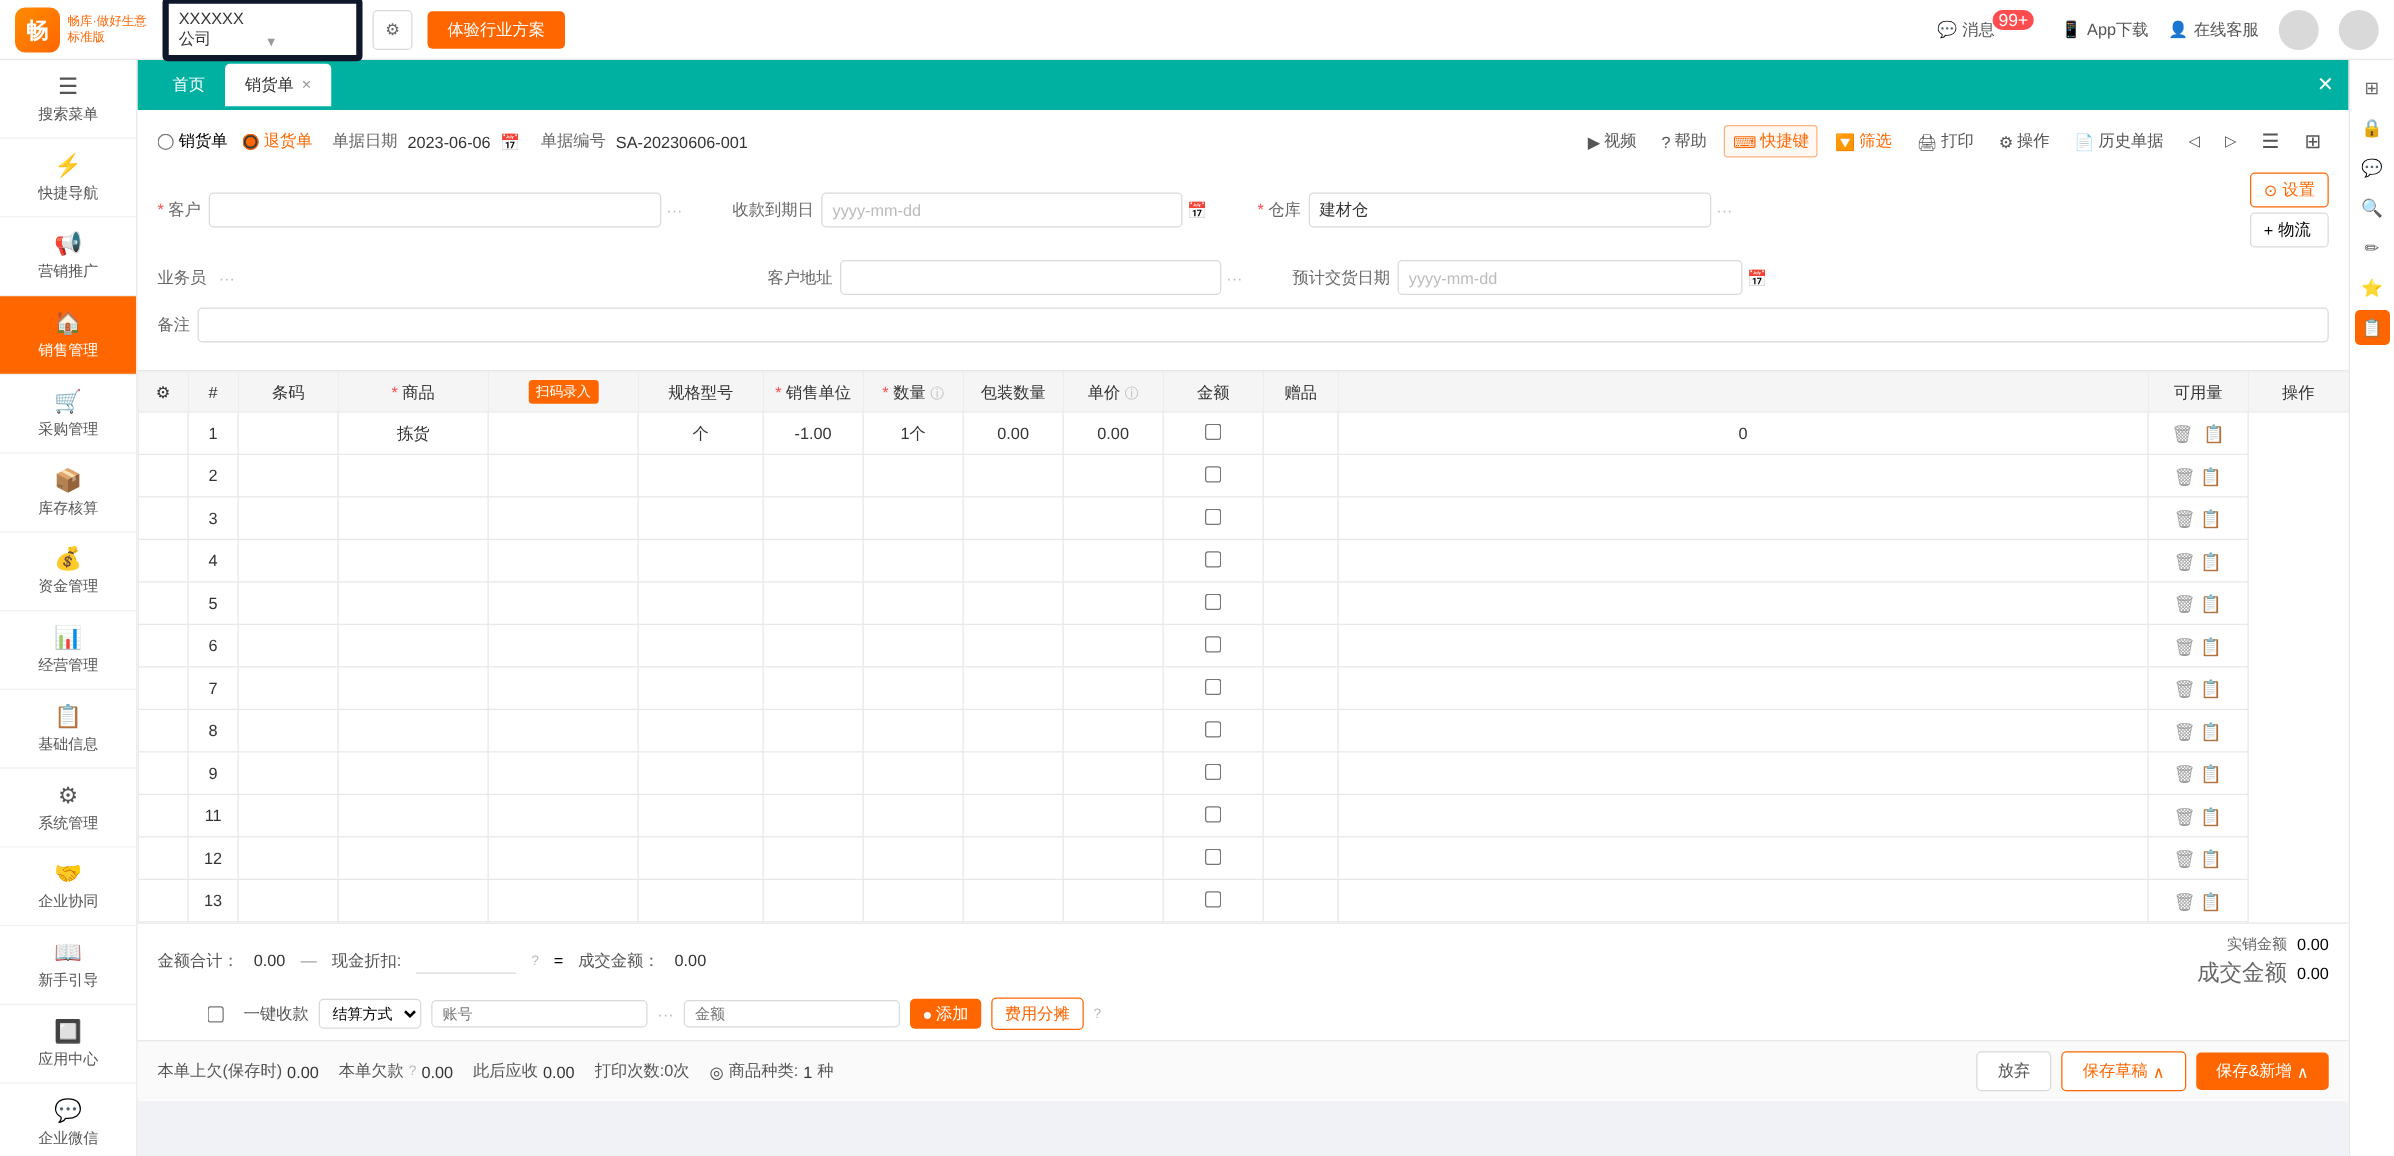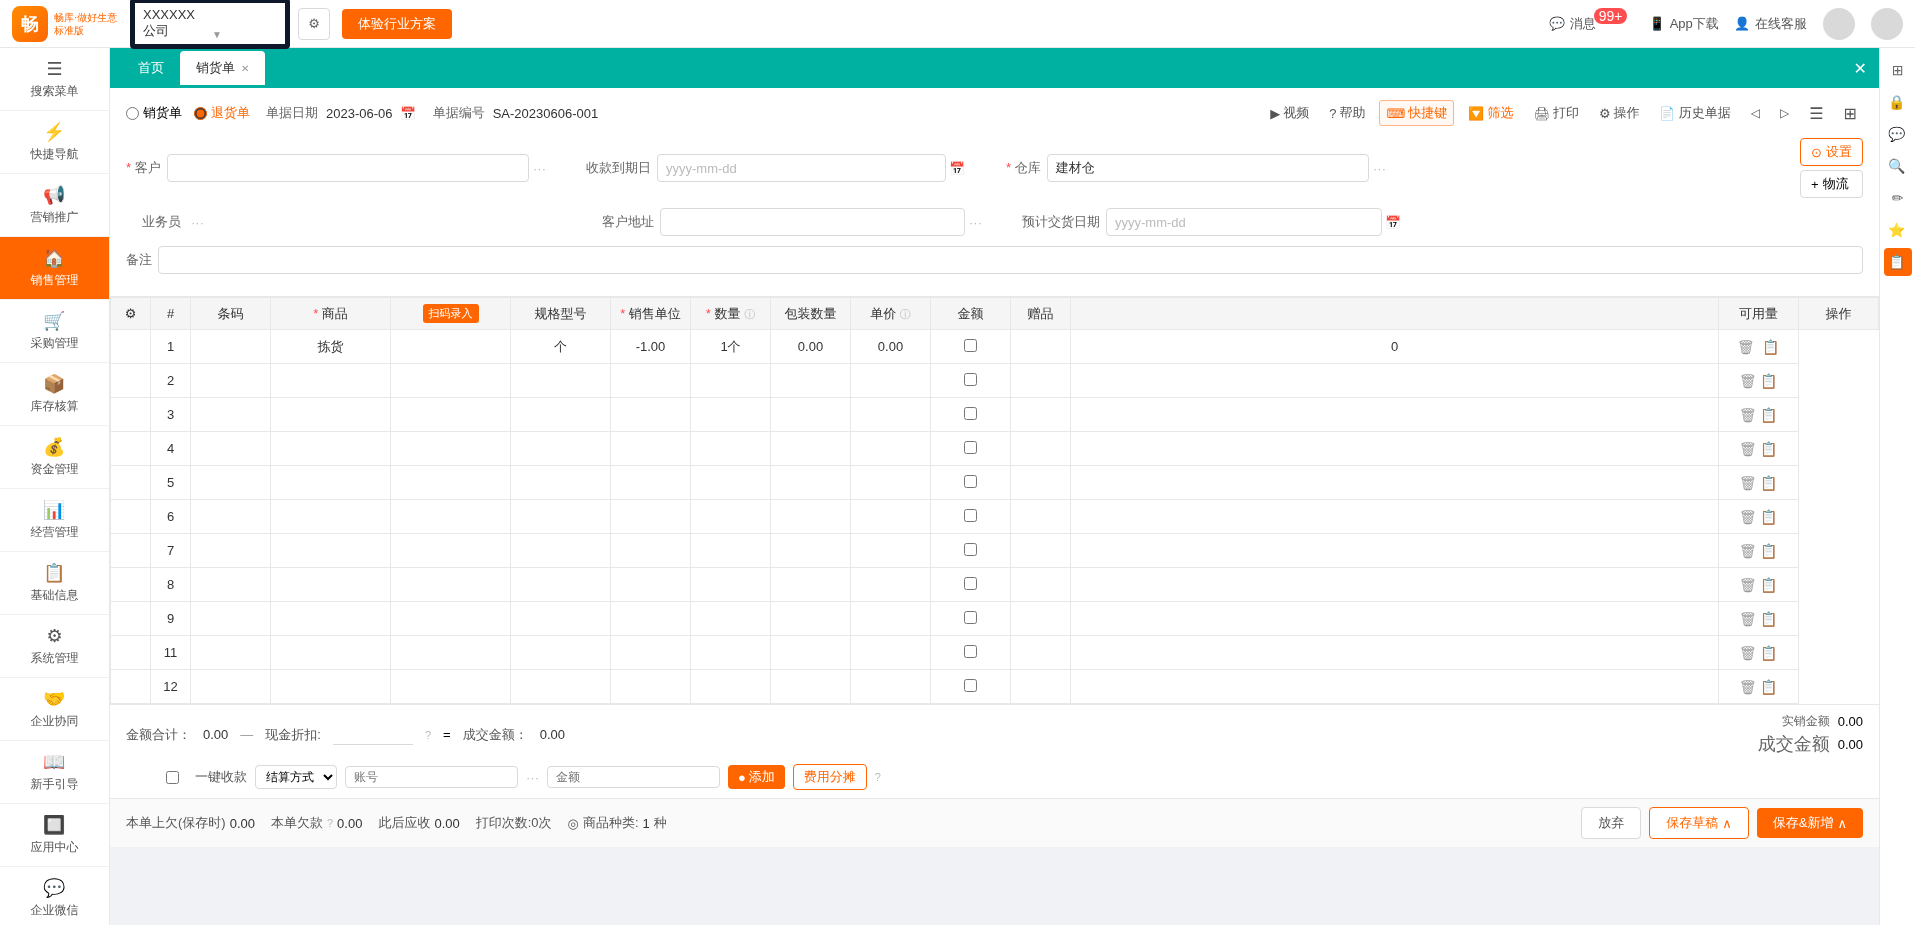--- a/index.html
+++ b/index.html
@@ -443,26 +443,26 @@
               <span> 设置</span>
             </button>
             <button class="action-btn-sm">
               <span>+</span>
               <span> 物流</span>
             </button>
           </div>
         </div>
 
         <div class="form-row">
-          <div class="form-field" style="flex:0 0 420px;margin-left:16px;">
+          <div class="form-field" style="flex:0 0 420px;">
             <span class="field-label">业务员</span>
             <span class="field-dots">···</span>
           </div>
           <div class="form-separator"></div>
-          <div class="form-field" style="flex:0 0 380px;">
+          <div class="form-field" style="flex:0 0 380px;margin-left:28px;">
             <span class="field-label">客户地址</span>
             <div class="field-input" style="min-width:200px;"></div>
             <span class="field-dots">···</span>
           </div>
           <div class="form-separator"></div>
           <div class="form-field" style="flex:0 0 380px;">
             <span class="field-label">预计交货日期</span>
             <div class="field-input placeholder" style="min-width:200px; color:#bbb;">
               <span>yyyy-mm-dd</span>
             </div>
@@ -659,20 +659,36 @@
                 <td></td>
                 <td></td>
                 <td><input type="checkbox" style=""></td>
                 <td></td>
                 <td></td>
                 <td><span class="op-icon">🗑</span><span class="op-icon">📋</span></td>
               </tr>
             <tr>
                 <td></td>
                 <td>12</td>
+                <td></td>
+                <td></td>
+                <td></td>
+                <td></td>
+                <td></td>
+                <td></td>
+                <td></td>
+                <td></td>
+                <td><input type="checkbox" style=""></td>
+                <td></td>
+                <td></td>
+                <td><span class="op-icon">🗑</span><span class="op-icon">📋</span></td>
+              </tr>
+            <tr>
+                <td></td>
+                <td>13</td>
                 <td></td>
                 <td></td>
                 <td></td>
                 <td></td>
                 <td></td>
                 <td></td>
                 <td></td>
                 <td></td>
                 <td><input type="checkbox" style=""></td>
                 <td></td>

